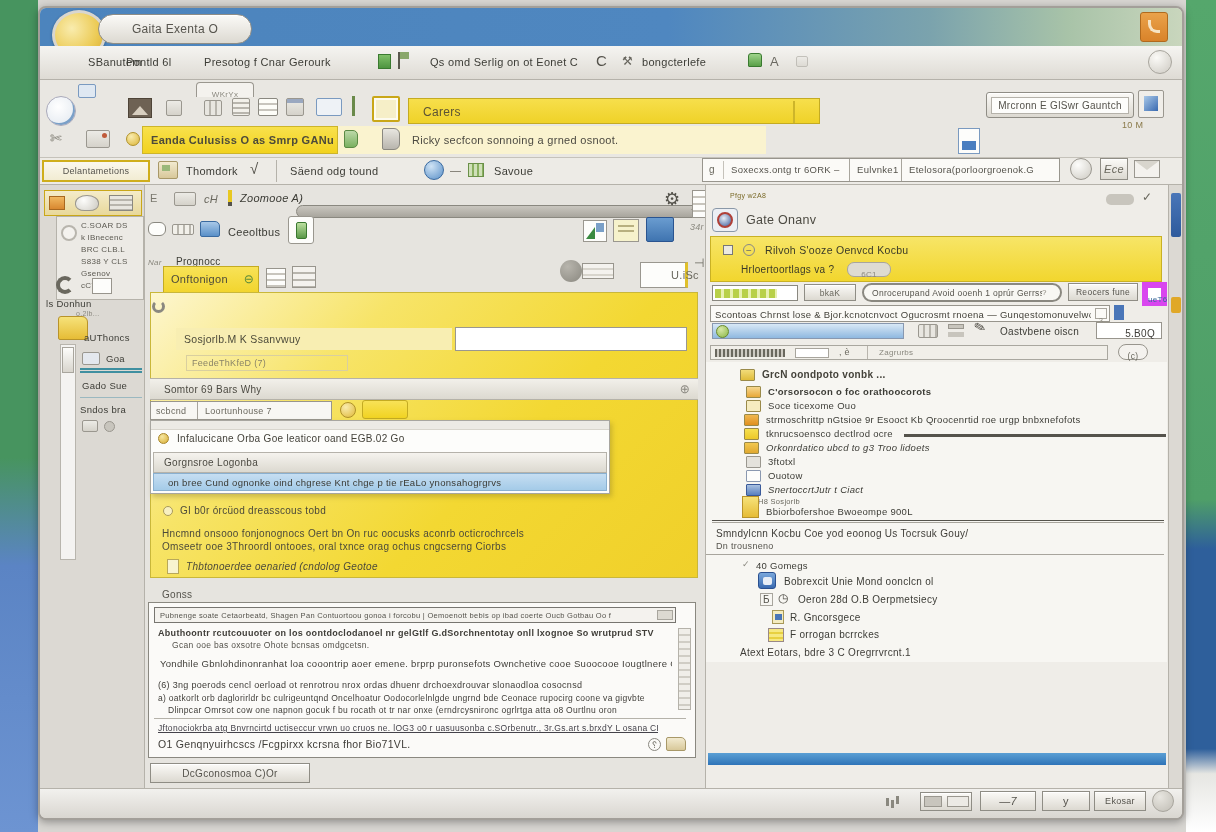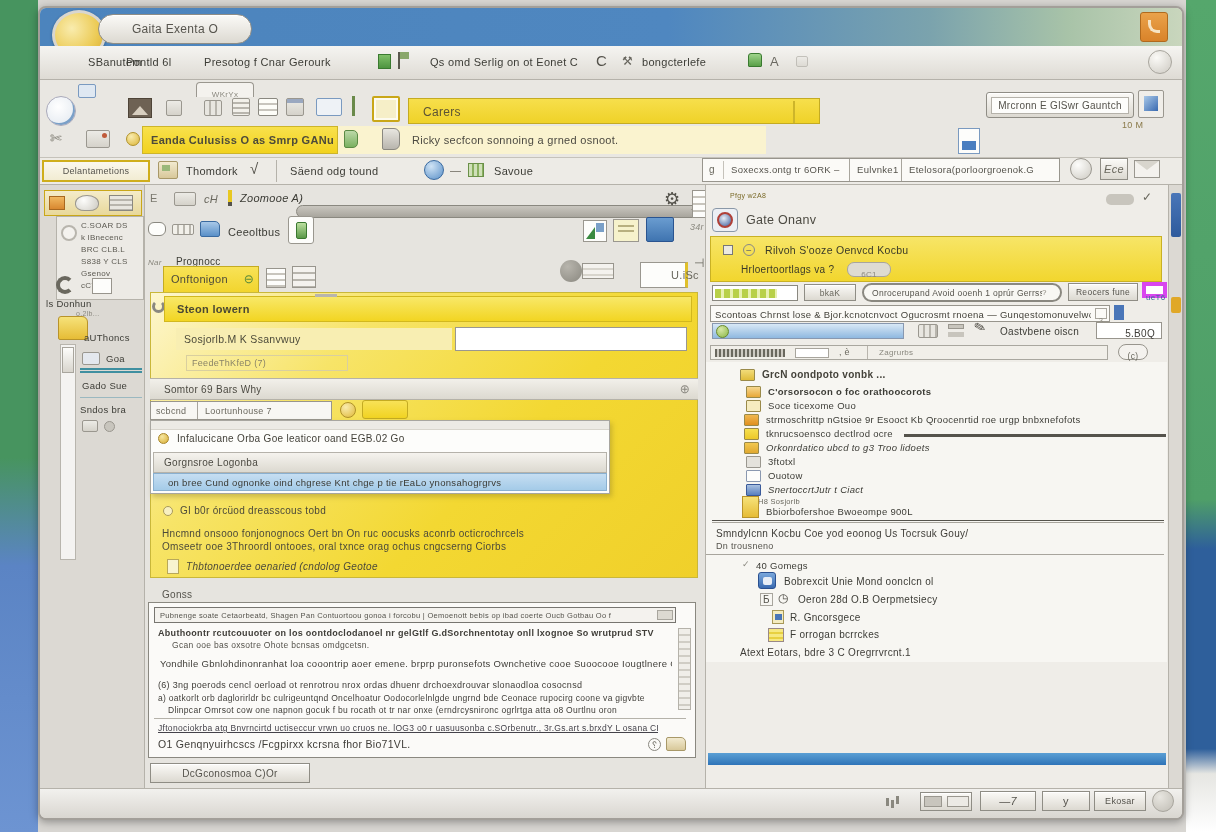--- a/index.html
+++ b/index.html
@@ -221,24 +221,20 @@
   <div class="i" style="left:163px;top:266px;width:96px;height:26px;background:linear-gradient(#f8e257,#f2d52e);border:1px solid #c4ab22;border-bottom:none;">
     <span class="t" style="position:absolute;left:7px;top:6px;font-size:11px;color:#4c4a3a;">Onftonigon</span>
     <span class="t" style="position:absolute;right:4px;top:5px;font-size:12px;color:#5a8a3a;">⊖</span>
   </div>
   <div class="i bd" style="left:266px;top:268px;width:20px;height:20px;background:repeating-linear-gradient(#fdfdfb 0 4px,#c8c5bd 4px 6px);"></div>
   <div class="i bd" style="left:292px;top:266px;width:24px;height:22px;background:repeating-linear-gradient(#f4f2ee 0 5px,#b8b5ad 5px 7px);"></div>
 
   <div class="i" style="left:150px;top:292px;width:548px;height:286px;border:1px solid #c9b73a;
               background:linear-gradient(135deg,#fdf6cf,#f7e468 30%,#f3d832 62%,#f0d02a);"></div>
   <div class="i" style="left:152px;top:300px;width:13px;height:13px;border-radius:50%;border:3px solid #8a8880;border-top-color:transparent;"></div>
-  <div class="i" style="left:164px;top:296px;width:528px;height:26px;background:linear-gradient(#f8e868,#f2d522);border:1px solid #d2b81e;">
-    <span class="t" style="position:absolute;left:12px;top:6px;font-size:11px;font-weight:bold;color:#4a4833;">Steon lowern</span>
-    <div style="position:absolute;left:150px;top:-3px;width:22px;height:3px;background:#b8b5ad;"></div>
-  </div>
   <div class="i" style="left:176px;top:328px;width:276px;height:22px;background:#f8eeb2;">
     <span class="t" style="position:absolute;left:8px;top:5px;font-size:10.5px;color:#4c4a3a;">Sosjorlb.M K Ssanvwuy</span>
   </div>
   <input class="i" style="left: 455px; top: 327px; width: 232px; height: 24px; border: 1px solid rgb(154, 151, 143); background: rgb(255, 255, 255); font: 11px &quot;Liberation Sans&quot;, sans-serif; padding: 0px 4px;">
   <div class="i" style="left:186px;top:355px;width:162px;height:16px;border:1px solid #d9cf9f;display:flex;align-items:center;">
     <span class="t" style="padding-left:5px;font-size:9px;color:#8a8468;">FeedeThKfeD (7)</span>
   </div>
   <div class="i" style="left:150px;top:378px;width:548px;height:22px;background:linear-gradient(#f2f0ea,#dcd9d0);border-top:1px solid #b5b2a8;border-bottom:1px solid #b5b2a8;">
     <span class="t" style="position:absolute;left:14px;top:5px;font-size:10px;color:#4c4a42;">Somtor 69 Bars Why</span>
     <span class="t" style="position:absolute;right:8px;top:3px;font-size:12px;color:#8a8880;">⊕</span>
@@ -324,21 +320,21 @@
   <div class="i btn3d" style="left:804px;top:284px;width:52px;height:17px;display:flex;align-items:center;justify-content:center;">
     <span class="t" style="font-size:8.5px;color:#6a685e;">bkaK</span>
   </div>
   <div class="i" style="left:862px;top:283px;width:200px;height:19px;border:2px solid #8a8880;border-radius:10px;background:#f8f7f3;display:flex;align-items:center;">
     <span class="t clip" style="padding-left:8px;width:178px;font-size:8.5px;color:#55534c;">Onrocerupand Avoid ooenh 1 oprúr Gerrsscanio</span>
     <span class="t" style="font-size:8px;color:#8a887f;">?</span>
   </div>
   <div class="i btn3d" style="left:1068px;top:283px;width:70px;height:18px;display:flex;align-items:center;justify-content:center;">
     <span class="t" style="font-size:8.5px;color:#55534c;">Reocers fune</span>
   </div>
-  <div class="i" style="left:1142px;top:282px;width:25px;height:16px;background:#ffffff;border:4px solid #d946ef;text-align:center;">
+  <div class="i" style="left:1142px;top:282px;width:25px;height:24px;background:#ffffff;border:6px solid #d946ef;text-align:center;">
     <span class="t" style="font-size:8px;color:#3a6a9a;">ueT6</span>
   </div>
 
   <div class="i" style="left:710px;top:305px;width:400px;height:17px;background:#fbfaf7;border:1px solid #98958d;">
     <span class="t clip" style="position:absolute;left:4px;top:3px;width:376px;font-size:9.5px;color:#44423a;">Scontoas Chrnst lose &amp; Bjor.kcnotcnvoct Ogucrosmt rnoena — Gunqestomonuvelwo</span>
     <div style="position:absolute;right:2px;top:2px;width:12px;height:11px;border:1px solid #a8a59d;text-align:center;">
       <span class="t" style="font-size:7px;color:#8a887f;">3</span>
     </div>
   </div>
   <div class="i" style="left:1114px;top:305px;width:10px;height:15px;background:#4a76b8;"></div>

